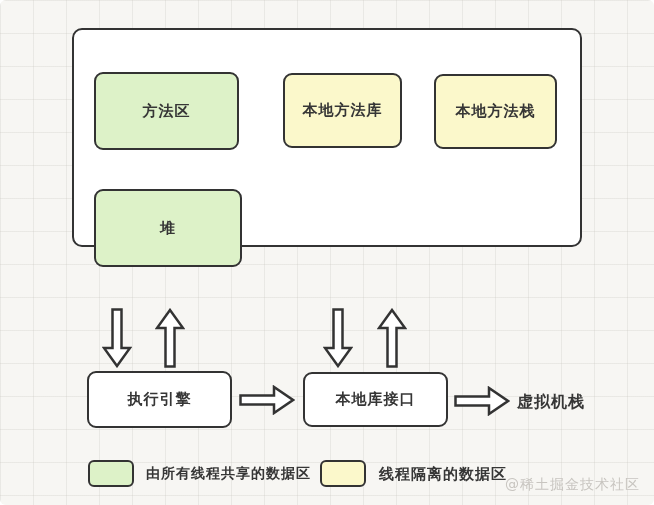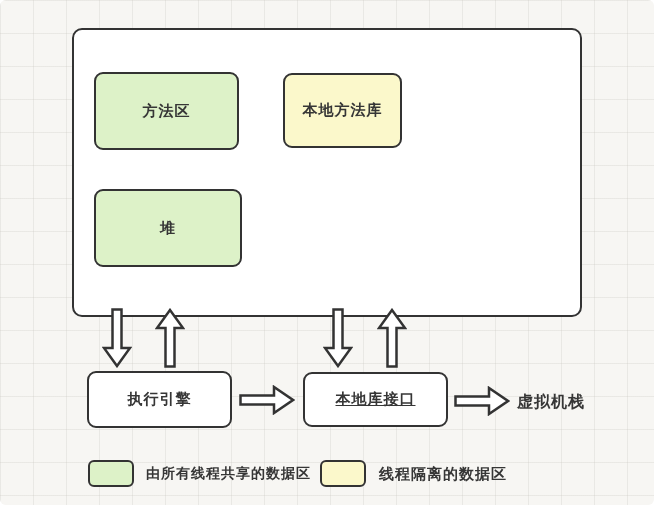--- a/index.html
+++ b/index.html
@@ -20,21 +20,21 @@
   .box{
     position:absolute;
     border:2.5px solid #333333;
     border-radius:9px;
     display:flex;align-items:center;justify-content:center;
     font-weight:bold;font-size:15px;color:#363636;
     letter-spacing:1px;
     box-sizing:border-box;
   }
   .container-box{
-    position:absolute;left:72px;top:28px;width:510px;height:289px;
+    position:absolute;left:72px;top:28px;width:510px;height:219px;
     background:#ffffff;border:2.5px solid #333333;border-radius:10px;
     box-sizing:border-box;
   }
   .green{background:#ddf2c8;}
   .yellow{background:#fbf8cb;}
   .white{background:#ffffff;}
   .label{
     position:absolute;font-weight:bold;color:#363636;letter-spacing:1px;
     white-space:nowrap;
   }
@@ -49,20 +49,21 @@
   }
 </style>
 </head>
 <body>
 
 <div class="page">
 
   <div class="container-box">
     <div class="box green" style="left:20px; top:42px; width:145px;height:78px;">方法区</div>
     <div class="box yellow" style="left:209px;top:43px; width:119px;height:75px;">本地方法库</div>
+    <div class="box yellow" style="left:360px;top:44px; width:123px;height:75px;">本地方法栈</div>
     <div class="box green" style="left:20px; top:159px;width:148px;height:78px;">堆</div>
   </div>
 
   <svg class="arrow-svg" style="left:102px;top:308px;" width="30" height="60" viewBox="0 0 30 60">
     <path d="M 10.5 1.5 L 19.5 1.5 L 19.5 40 L 28 40 L 15 58 L 2 40 L 10.5 40 Z" fill="#ffffff" stroke="#333333" stroke-width="2.5" stroke-linejoin="miter"></path>
   </svg>
   <svg class="arrow-svg" style="left:155px;top:308px;" width="30" height="60" viewBox="0 0 30 60">
     <path d="M 10.5 58.5 L 19.5 58.5 L 19.5 20 L 28 20 L 15 2 L 2 20 L 10.5 20 Z" fill="#ffffff" stroke="#333333" stroke-width="2.5" stroke-linejoin="miter"></path>
   </svg>
 
@@ -72,28 +73,29 @@
   <svg class="arrow-svg" style="left:377px;top:308px;" width="30" height="60" viewBox="0 0 30 60">
     <path d="M 10.5 58.5 L 19.5 58.5 L 19.5 20 L 28 20 L 15 2 L 2 20 L 10.5 20 Z" fill="#ffffff" stroke="#333333" stroke-width="2.5" stroke-linejoin="miter"></path>
   </svg>
 
   <div class="box white" style="left:87px;top:371px;width:145px;height:57px;">执行引擎</div>
 
   <svg class="arrow-svg" style="left:239px;top:385px;" width="56" height="30" viewBox="0 0 56 30">
     <path d="M 1.5 10.5 L 35 10.5 L 35 2 L 54 15 L 35 28 L 35 19.5 L 1.5 19.5 Z" fill="#ffffff" stroke="#333333" stroke-width="2.5" stroke-linejoin="miter"></path>
   </svg>
 
-  <div class="box white" style="left:303px;top:372px;width:145px;height:55px;text-decoration:underline;">本地库接口</div>
+  <div class="box white" style="left:303px;top:372px;width:145px;height:55px;">本地库接口</div>
 
   <svg class="arrow-svg" style="left:454px;top:386px;" width="56" height="30" viewBox="0 0 56 30">
     <path d="M 1.5 10.5 L 35 10.5 L 35 2 L 54 15 L 35 28 L 35 19.5 L 1.5 19.5 Z" fill="#ffffff" stroke="#333333" stroke-width="2.5" stroke-linejoin="miter"></path>
   </svg>
 
   <div class="label" style="left:517px;top:392px;font-size:16px;">虚拟机栈</div>
 
   <div class="legend-swatch green" style="left:88px;top:460px;"></div>
   <div class="label" style="left:146px;top:465px;font-size:14px;">由所有线程共享的数据区</div>
 
   <div class="legend-swatch yellow" style="left:320px;top:460px;"></div>
   <div class="label" style="left:379px;top:465px;font-size:15px;">线程隔离的数据区</div>
 
+  <div class="watermark">@稀土掘金技术社区</div>
 
 </div>
 
 </body></html>

